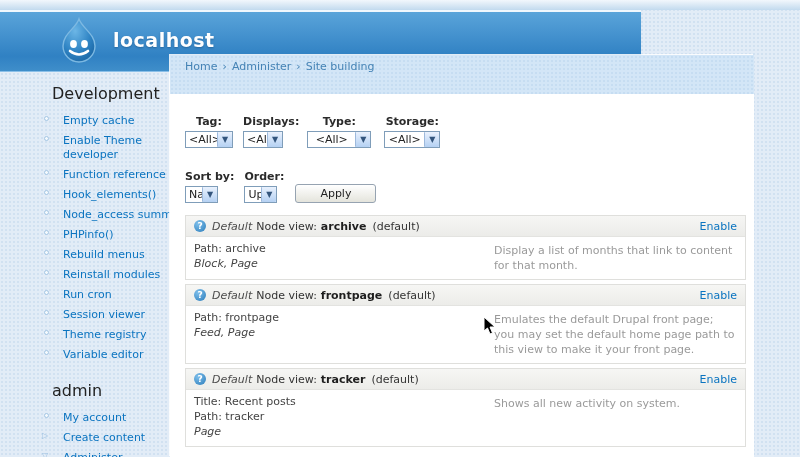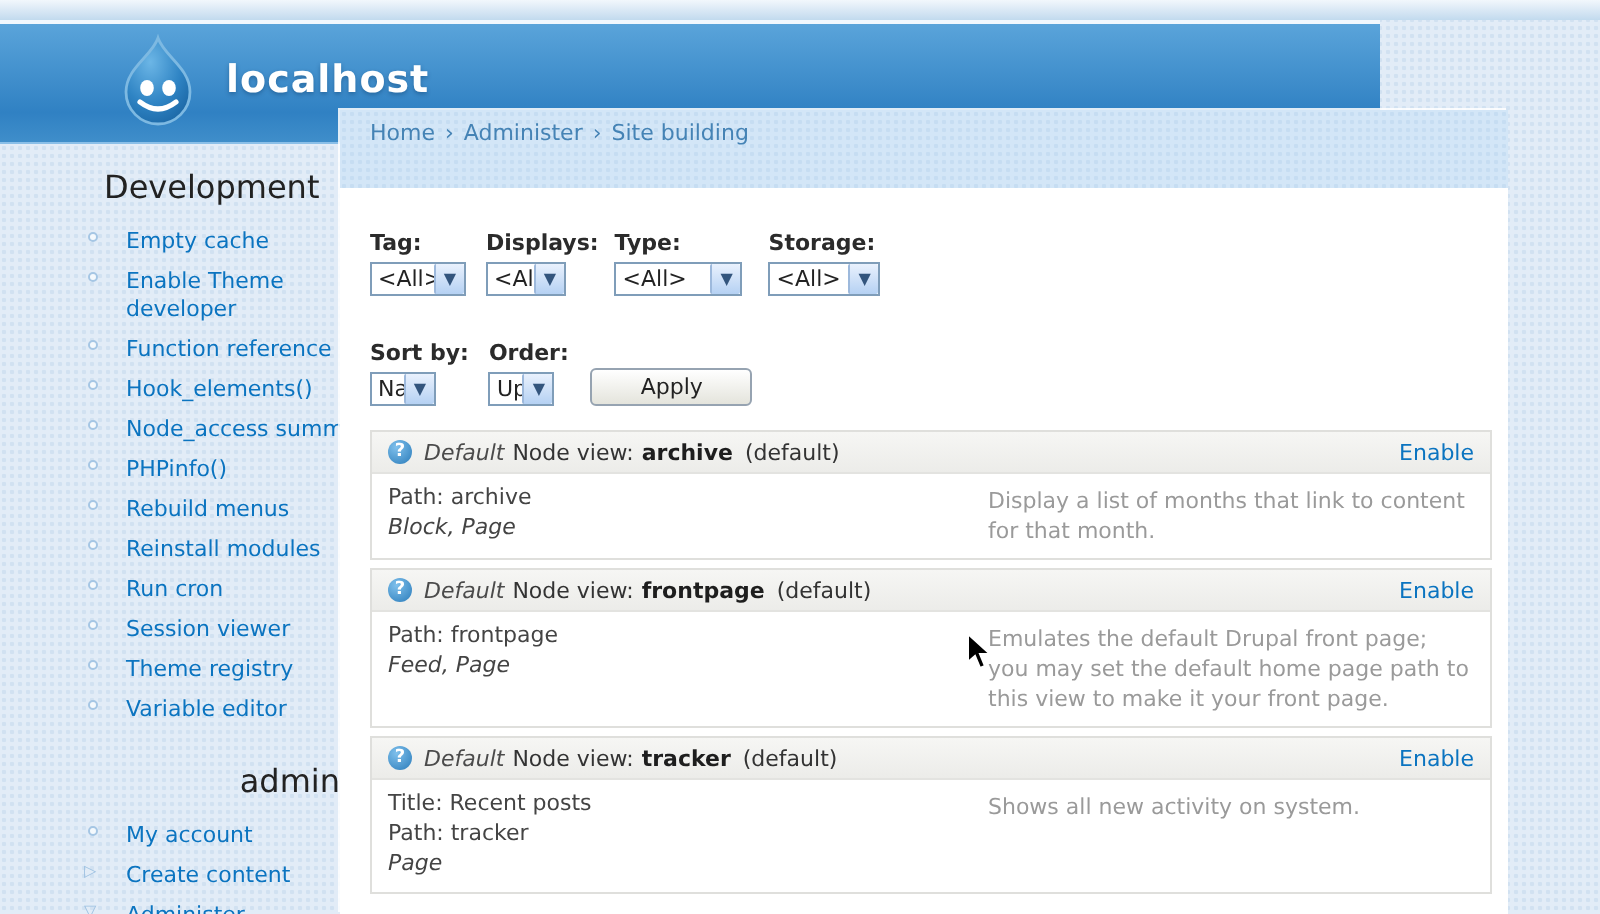--- a/index.html
+++ b/index.html
@@ -11,31 +11,31 @@
     background-image:radial-gradient(#d1e1f1 1px, transparent 1.3px);
     background-size:4px 4px;
     position:relative;
     color:#333;
   }
   a { text-decoration:none; }
 
   
   .topstrip{position:absolute;left:0;top:0;width:800px;height:10px;
     background:linear-gradient(#f2f7fc,#c2daee);}
-  .masthead{position:absolute;left:0;top:10px;width:690px;height:62px;
+  .masthead{position:absolute;left:0;top:10px;width:641px;height:62px;
     background:linear-gradient(#5aa4da,#3081c3 75%,#3f8eca);
     border-top:2px solid #f0f7fd;border-bottom:1px solid #8abfe8;}
   .logo{position:absolute;left:53px;top:3px;}
   .site-name{position:absolute;left:113px;top:17px;color:#fff;font-size:19px;
     font-weight:bold;letter-spacing:.5px;text-shadow:0 1px 2px rgba(0,40,80,.35);}
 
   
   .sidebar{position:absolute;left:0;top:84px;width:170px;}
   .nav-title{font-size:16px;color:#222;padding-left:52px;margin-bottom:8px;}
-  .nav-title.admin{margin-top:16px;text-align:right;}
+  .nav-title.admin{margin-top:16px;}
   ul.nav{list-style:none;}
   .nav li{position:relative;padding:3px 0 3px 63px;line-height:14px;}
   .nav li a{color:#0b74c0;display:block;width:128px;}
   .bullet{position:absolute;left:44px;top:5px;width:5px;height:5px;
     border:1px solid #a5c6e4;border-radius:50%;background:#f4f9fd;}
   .tri{position:absolute;left:42px;top:3px;color:#9fc2e2;font-size:8px;line-height:10px;}
 
   
   .panel{position:absolute;left:170px;top:55px;width:584px;bottom:0;
     background:#fff;box-shadow:-1px -1px 0 rgba(255,255,255,.85);}
@@ -48,21 +48,21 @@
 
   .title-row{display:flex;align-items:center;margin-top:1px;}
   .page-title{font-size:14px;font-weight:bold;color:#151515;width:64px;}
   .tabs{display:flex;align-items:center;gap:32px;margin-left:16px;}
   .tab{color:#0b74c0;font-weight:bold;font-size:11px;}
   .tab.active{background:#74b0df;color:#fff;border-radius:3px;padding:2px 13px;}
 
   
   .filters{margin-top:13px;}
   .frow{display:flex;align-items:flex-end;}
-  .fgroup{margin-right:10px;}
+  .fgroup{margin-right:10px;text-align:center;}
   .flabel{font-weight:bold;color:#2b2b2b;margin-bottom:3px;}
   .selectbox{display:flex;align-items:stretch;height:17px;border:1px solid #7f9db9;background:#fff;}
   .sel-val{flex:1;padding:1px 3px 0;color:#222;overflow:hidden;white-space:nowrap;}
   .sel-arrow{width:15px;display:flex;align-items:center;justify-content:center;
     background:linear-gradient(#e9f1fd,#b5d1f3);border-left:1px solid #9db9dc;
     color:#33557d;font-size:8px;border-radius:1px;}
   .w48{width:48px}.w40{width:40px}.w64{width:64px}.w56{width:56px}.w57{width:33px}.w33{width:33px}
   .mr8{margin-right:8px}.mr13{margin-right:13px}.mr11{margin-right:11px}
   .frow2{margin-top:22px;}
   .apply-btn{height:19px;padding:0 24px;font-size:11px;font-family:inherit;

